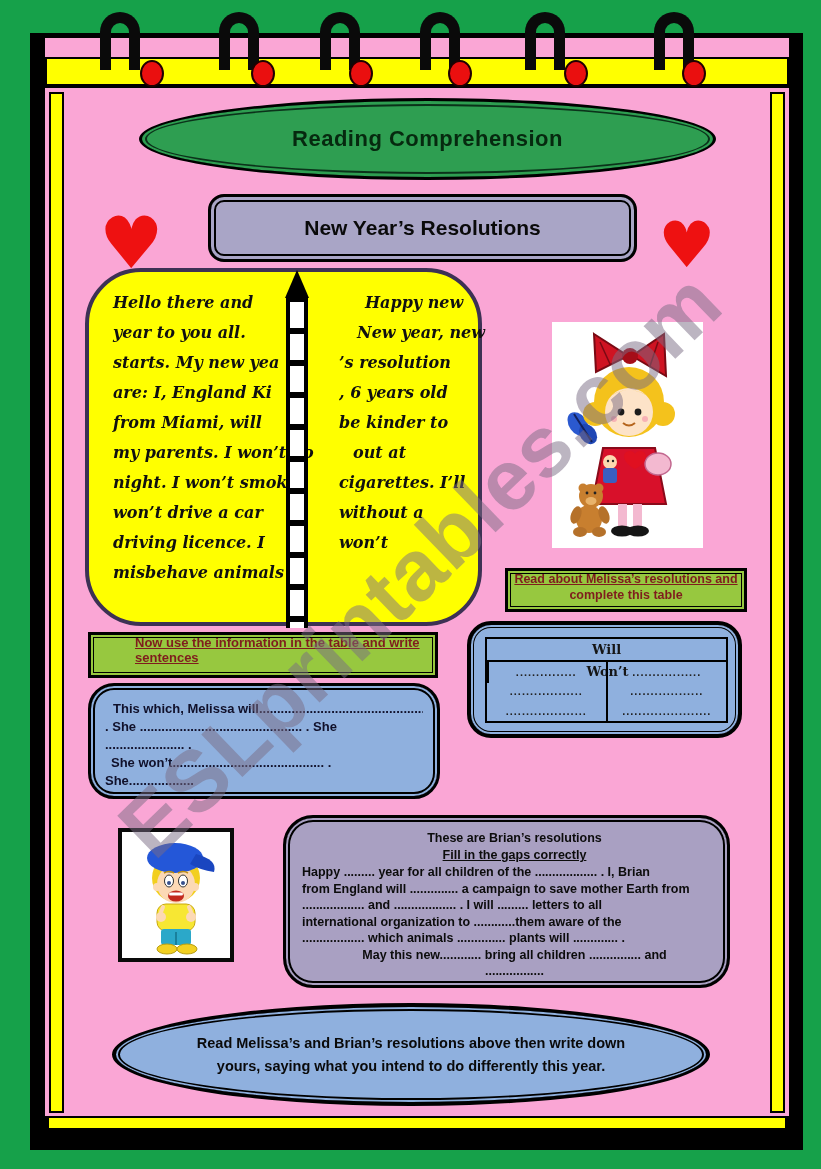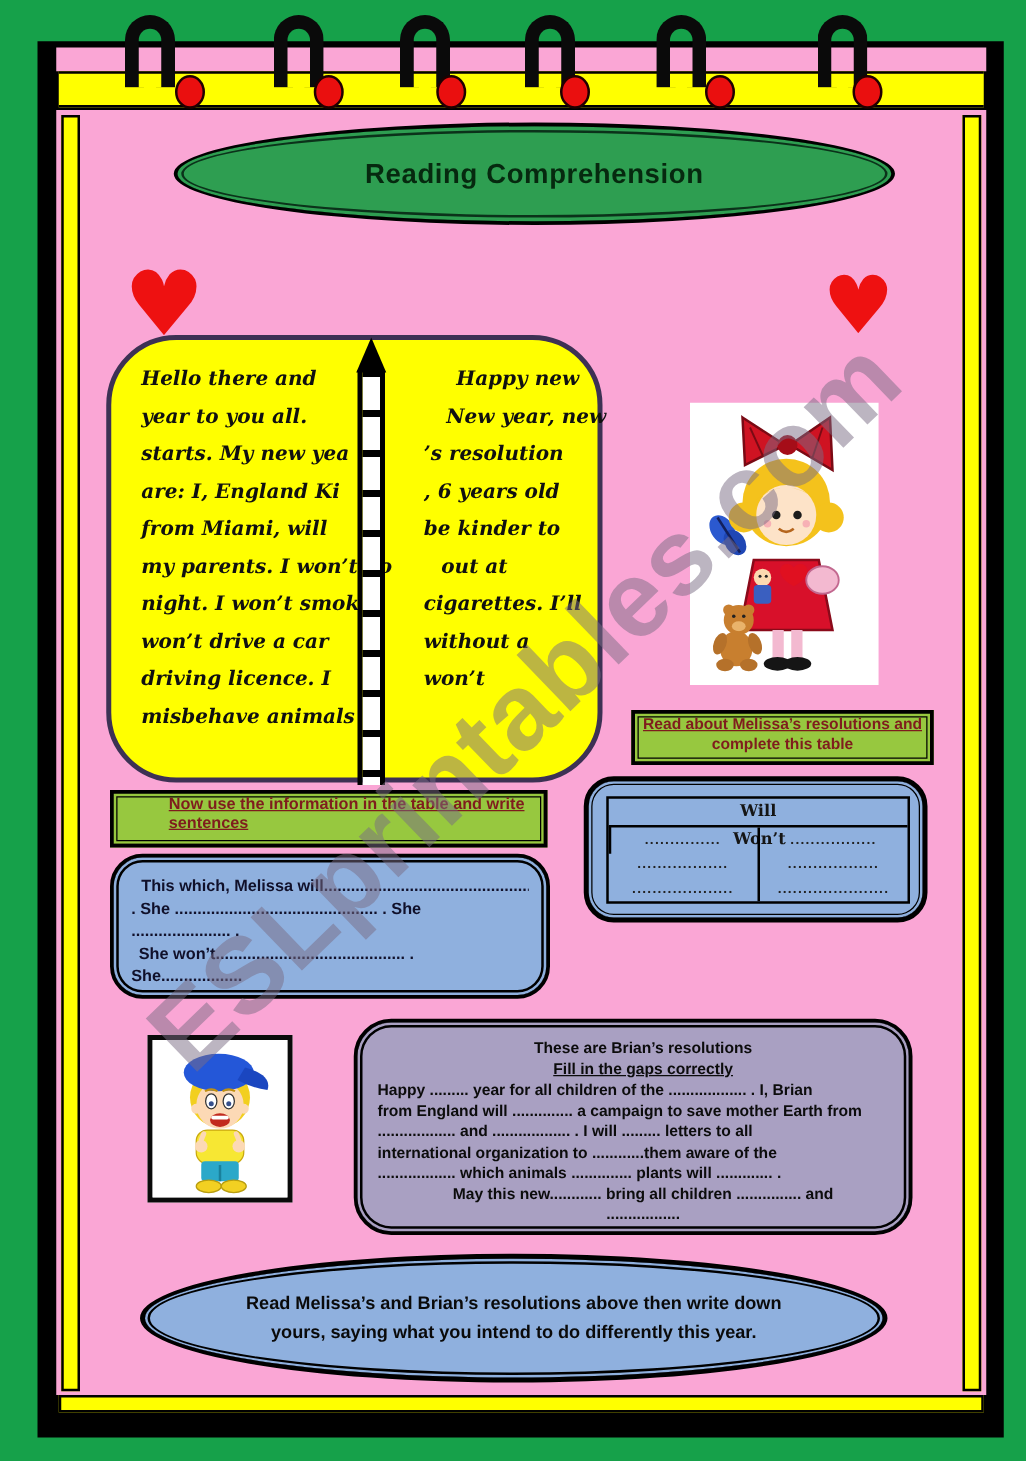--- a/index.html
+++ b/index.html
@@ -119,20 +119,23 @@
   <div class="abs ring" style="left:654px"></div>
   <div class="abs dot" style="left:140px"></div>
   <div class="abs dot" style="left:251px"></div>
   <div class="abs dot" style="left:349px"></div>
   <div class="abs dot" style="left:448px"></div>
   <div class="abs dot" style="left:564px"></div>
   <div class="abs dot" style="left:682px"></div>
 
   <div class="abs oval-green">
     <span class="t">Reading Comprehension</span>
+  </div>
+  <div class="abs box-lavender">
+    <span class="t">New Year’s Resolutions</span>
   </div>
   <div class="abs heart" style="left:99px;top:207px;font-size:72px;">♥</div>
   <div class="abs heart" style="left:658px;top:213px;font-size:64px;">♥</div>
 
   <div class="abs card-yellow">
     <div class="mtext">
       <div class="mline"><span class="ml">Hello there and</span><span class="mr">Happy new</span></div>
       <div class="mline"><span class="ml">year to you all.</span><span class="mr">New year, new</span></div>
       <div class="mline"><span class="ml">starts. My new yea</span><span class="mr">’s resolution</span></div>
       <div class="mline"><span class="ml">are: I, England Ki</span><span class="mr">, 6 years old</span></div>

